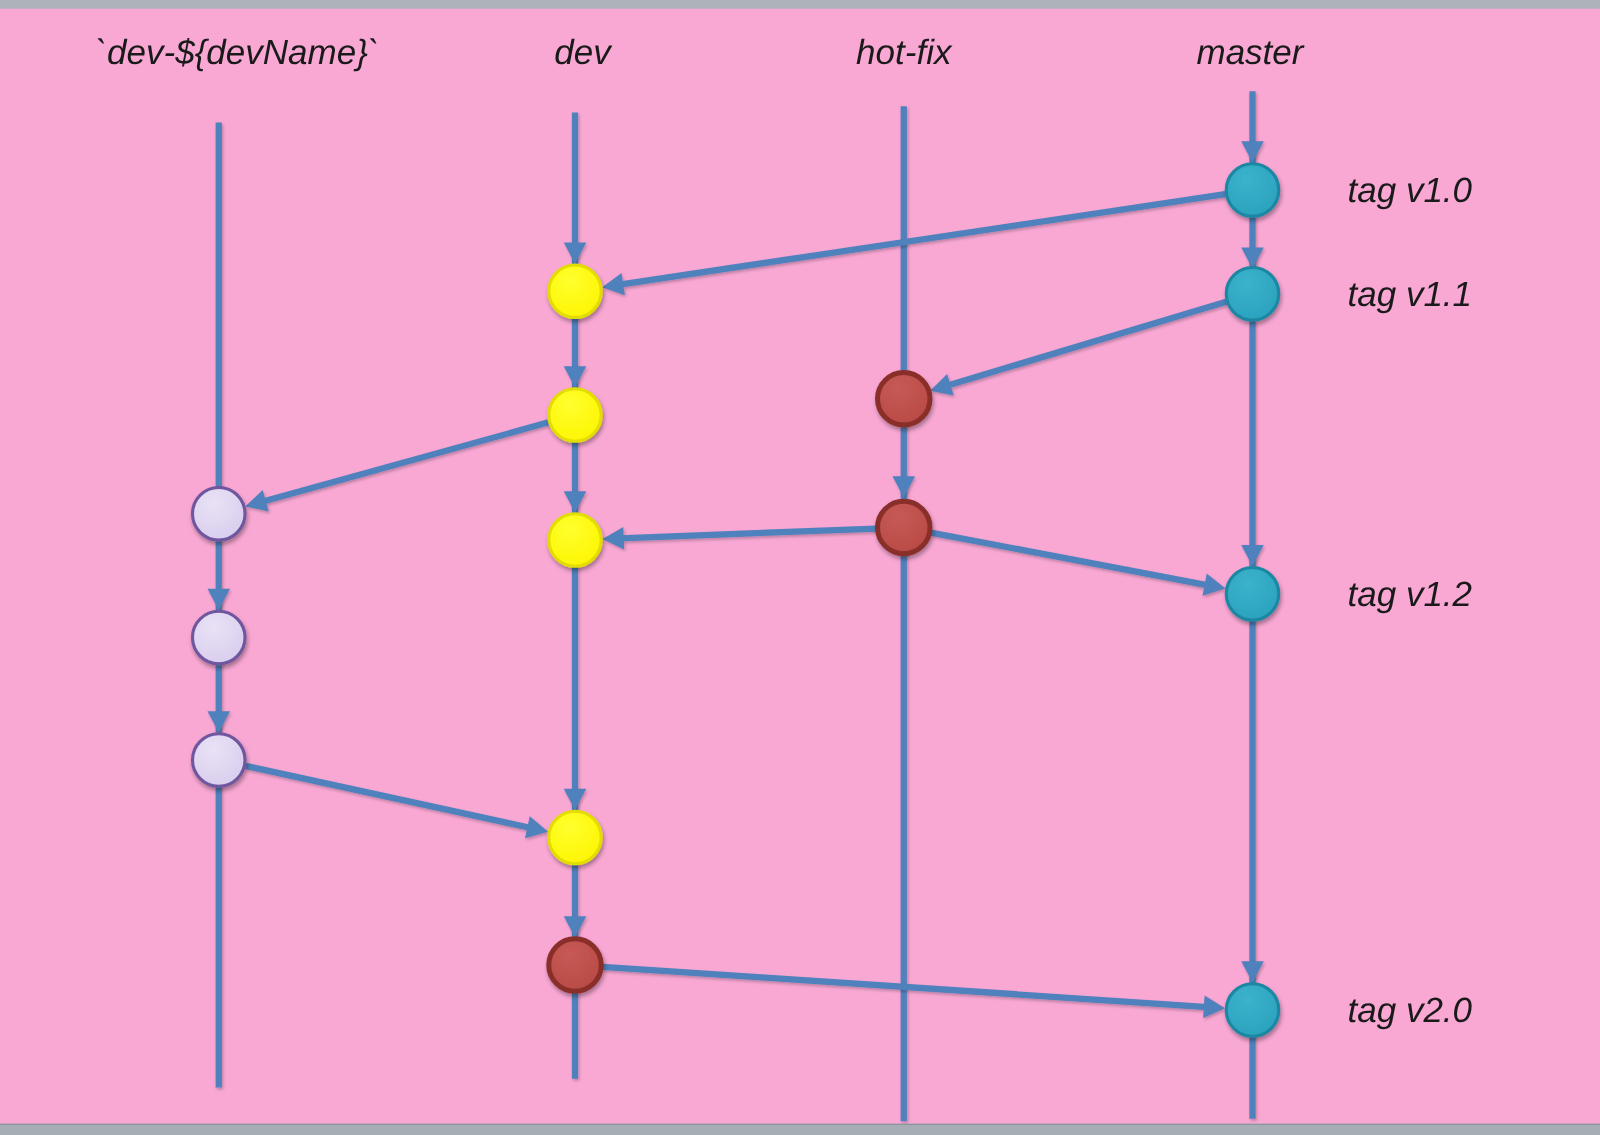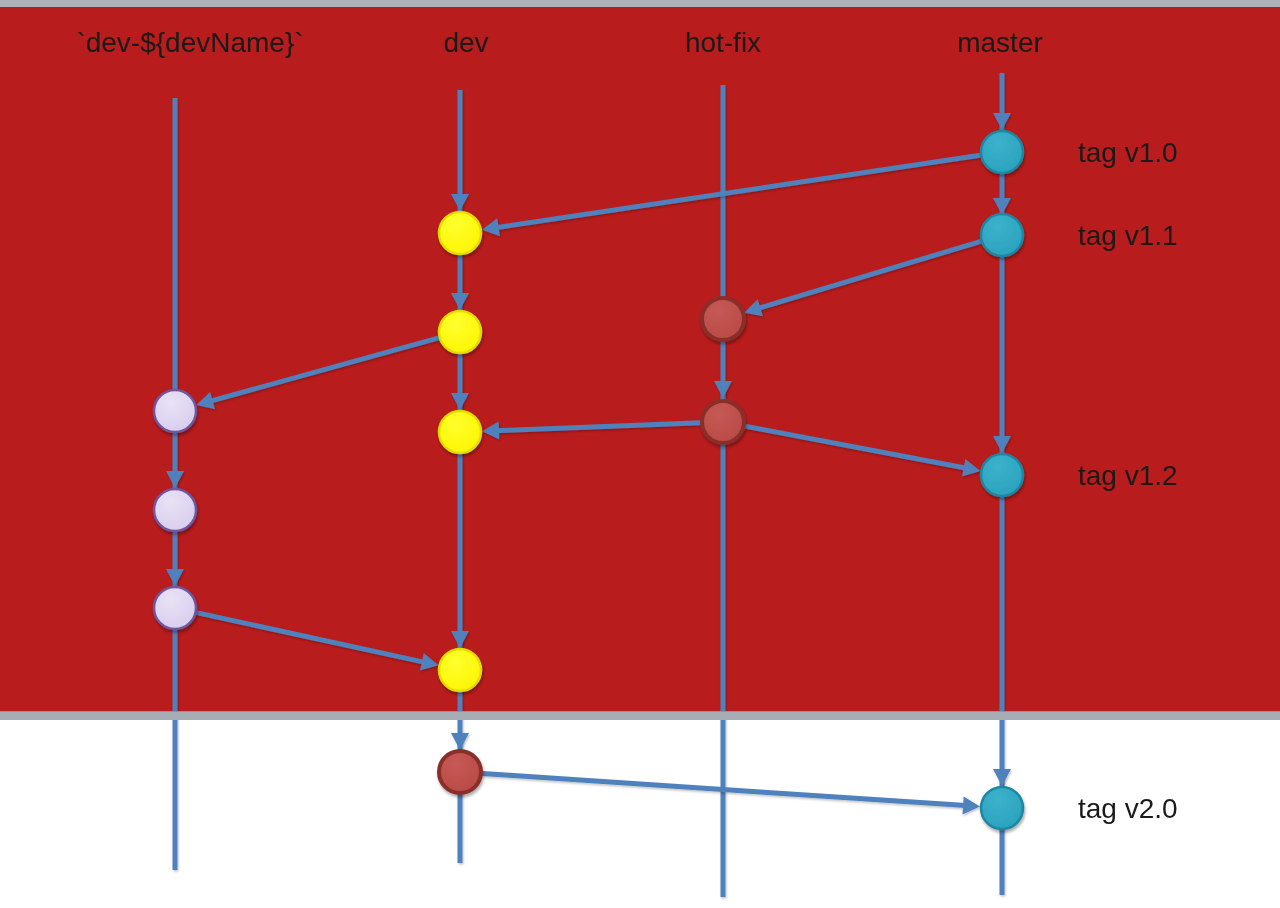--- a/index.html
+++ b/index.html
@@ -7,22 +7,23 @@
     padding: 0;
     width: 1280px;
     height: 908px;
     background: #ffffff;
     overflow: hidden;
     font-family: "Liberation Sans", sans-serif;
   }
   .stage {
     position: relative;
     width: 1280px;
-    height: 720px;
-    background: #b91c1c;
+    height: 908px;
+    background: #f9a8d4;
+    font-style: italic;
   }
   .edge-bar {
     position: absolute;
     left: 0;
     width: 1280px;
   }
   .edge-bar.top {
     top: 0;
     height: 7px;
     background: #adb2bb;

